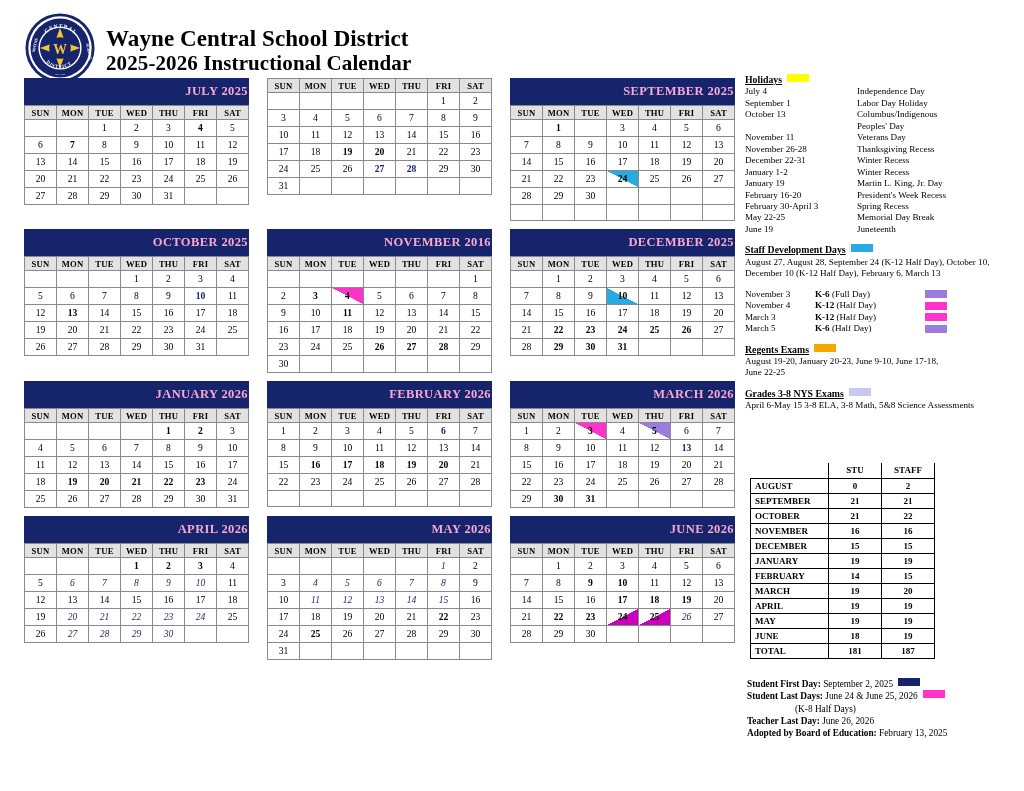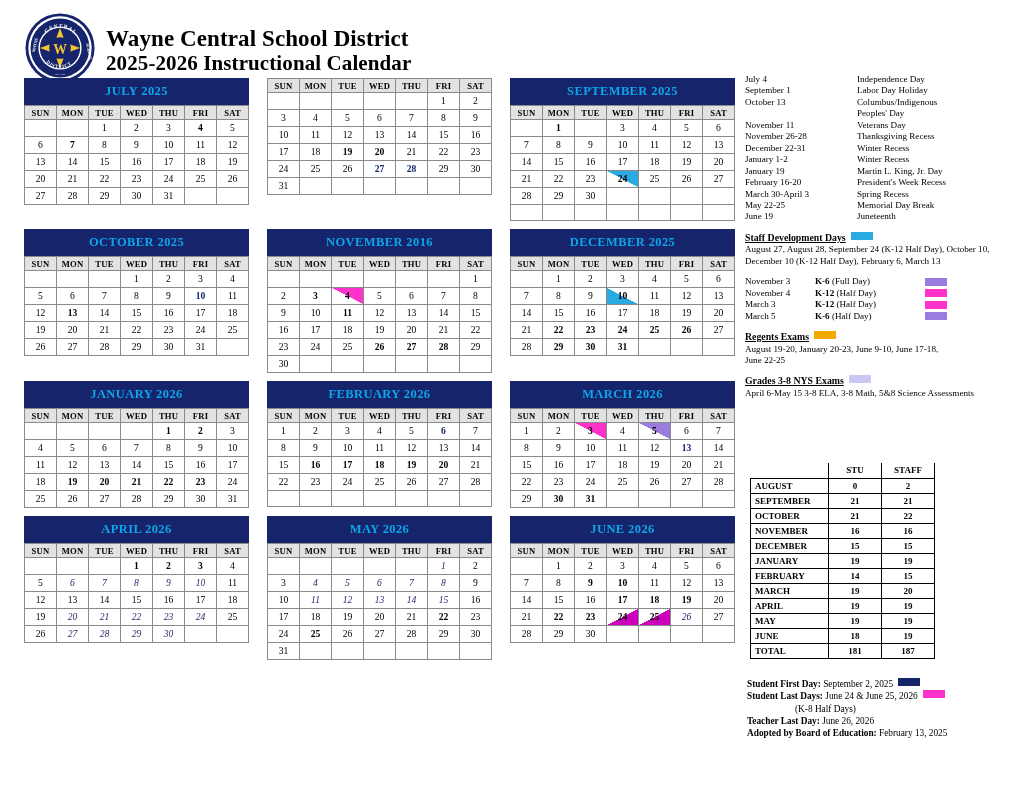--- a/index.html
+++ b/index.html
@@ -17,21 +17,21 @@
   #seal { width:72px; height:72px; position:relative; flex:0 0 auto; }
   #title-block { padding-top:6px; }
   .title-line1 { font-size:23px; font-weight:bold; letter-spacing:0.1px; line-height:1.08; }
   .title-line2 { font-size:21px; font-weight:bold; letter-spacing:0.1px; line-height:1.12; }
 
   
   #cal-area { position:absolute; left:24px; top:78px; width:712px; }
   .cal-row { display:flex; gap:18px; margin-bottom:8px; }
   .month { width:225px; }
   .month-title {
-    background:#15246b; color:#0ea5e9; text-align:center;
+    background:#15246b; color:#f9a8d4; text-align:right;
     font-weight:bold; font-size:12.5px; letter-spacing:0.4px;
     padding:5px 0 5px; border:1px solid #15246b;
   }
   table.mgrid { border-collapse:collapse; width:100%; table-layout:fixed; }
   table.mgrid th {
     background:#e2e2e2; font-size:8.6px; font-weight:bold; letter-spacing:0.2px;
     height:14px; border:1px solid #8a8a8a; text-align:center;
   }
   table.mgrid td {
     height:16px; border:1px solid #8a8a8a; text-align:center;
@@ -1822,20 +1822,21 @@
             </tr>
           </tbody>
         </table>
       </div>
     </div>
   </div>
 
 <div id="legend">
 
   <div class="blk">
+    <div><span class="lg-head">Holidays</span><span class="swatch sw-yellow"></span></div>
     <div id="hol-rows">
         <div class="hol-row">
           <span class="hol-date">July 4</span>
           <span class="hol-name">Independence Day</span>
         </div>
         <div class="hol-row">
           <span class="hol-date">September 1</span>
           <span class="hol-name">Labor Day Holiday</span>
         </div>
         <div class="hol-row">
@@ -1864,21 +1865,21 @@
         </div>
         <div class="hol-row">
           <span class="hol-date">January 19</span>
           <span class="hol-name">Martin L. King, Jr. Day</span>
         </div>
         <div class="hol-row">
           <span class="hol-date">February 16-20</span>
           <span class="hol-name">President's Week Recess</span>
         </div>
         <div class="hol-row">
-          <span class="hol-date">March 30-April 3</span>
+          <span class="hol-date">February 30-April 3</span>
           <span class="hol-name">Spring Recess</span>
         </div>
         <div class="hol-row">
           <span class="hol-date">May 22-25</span>
           <span class="hol-name">Memorial Day Break</span>
         </div>
         <div class="hol-row">
           <span class="hol-date">June 19</span>
           <span class="hol-name">Juneteenth</span>
         </div>

